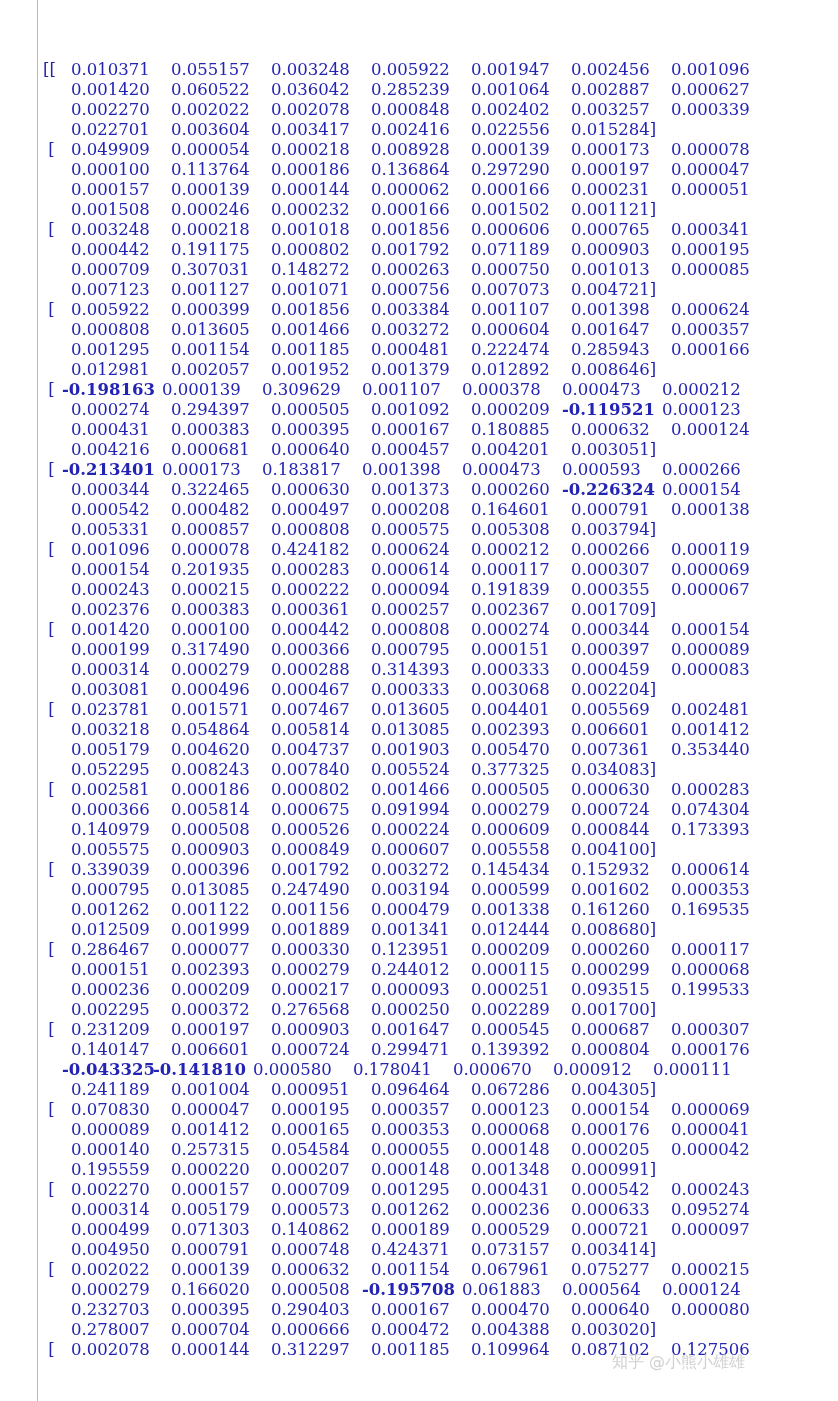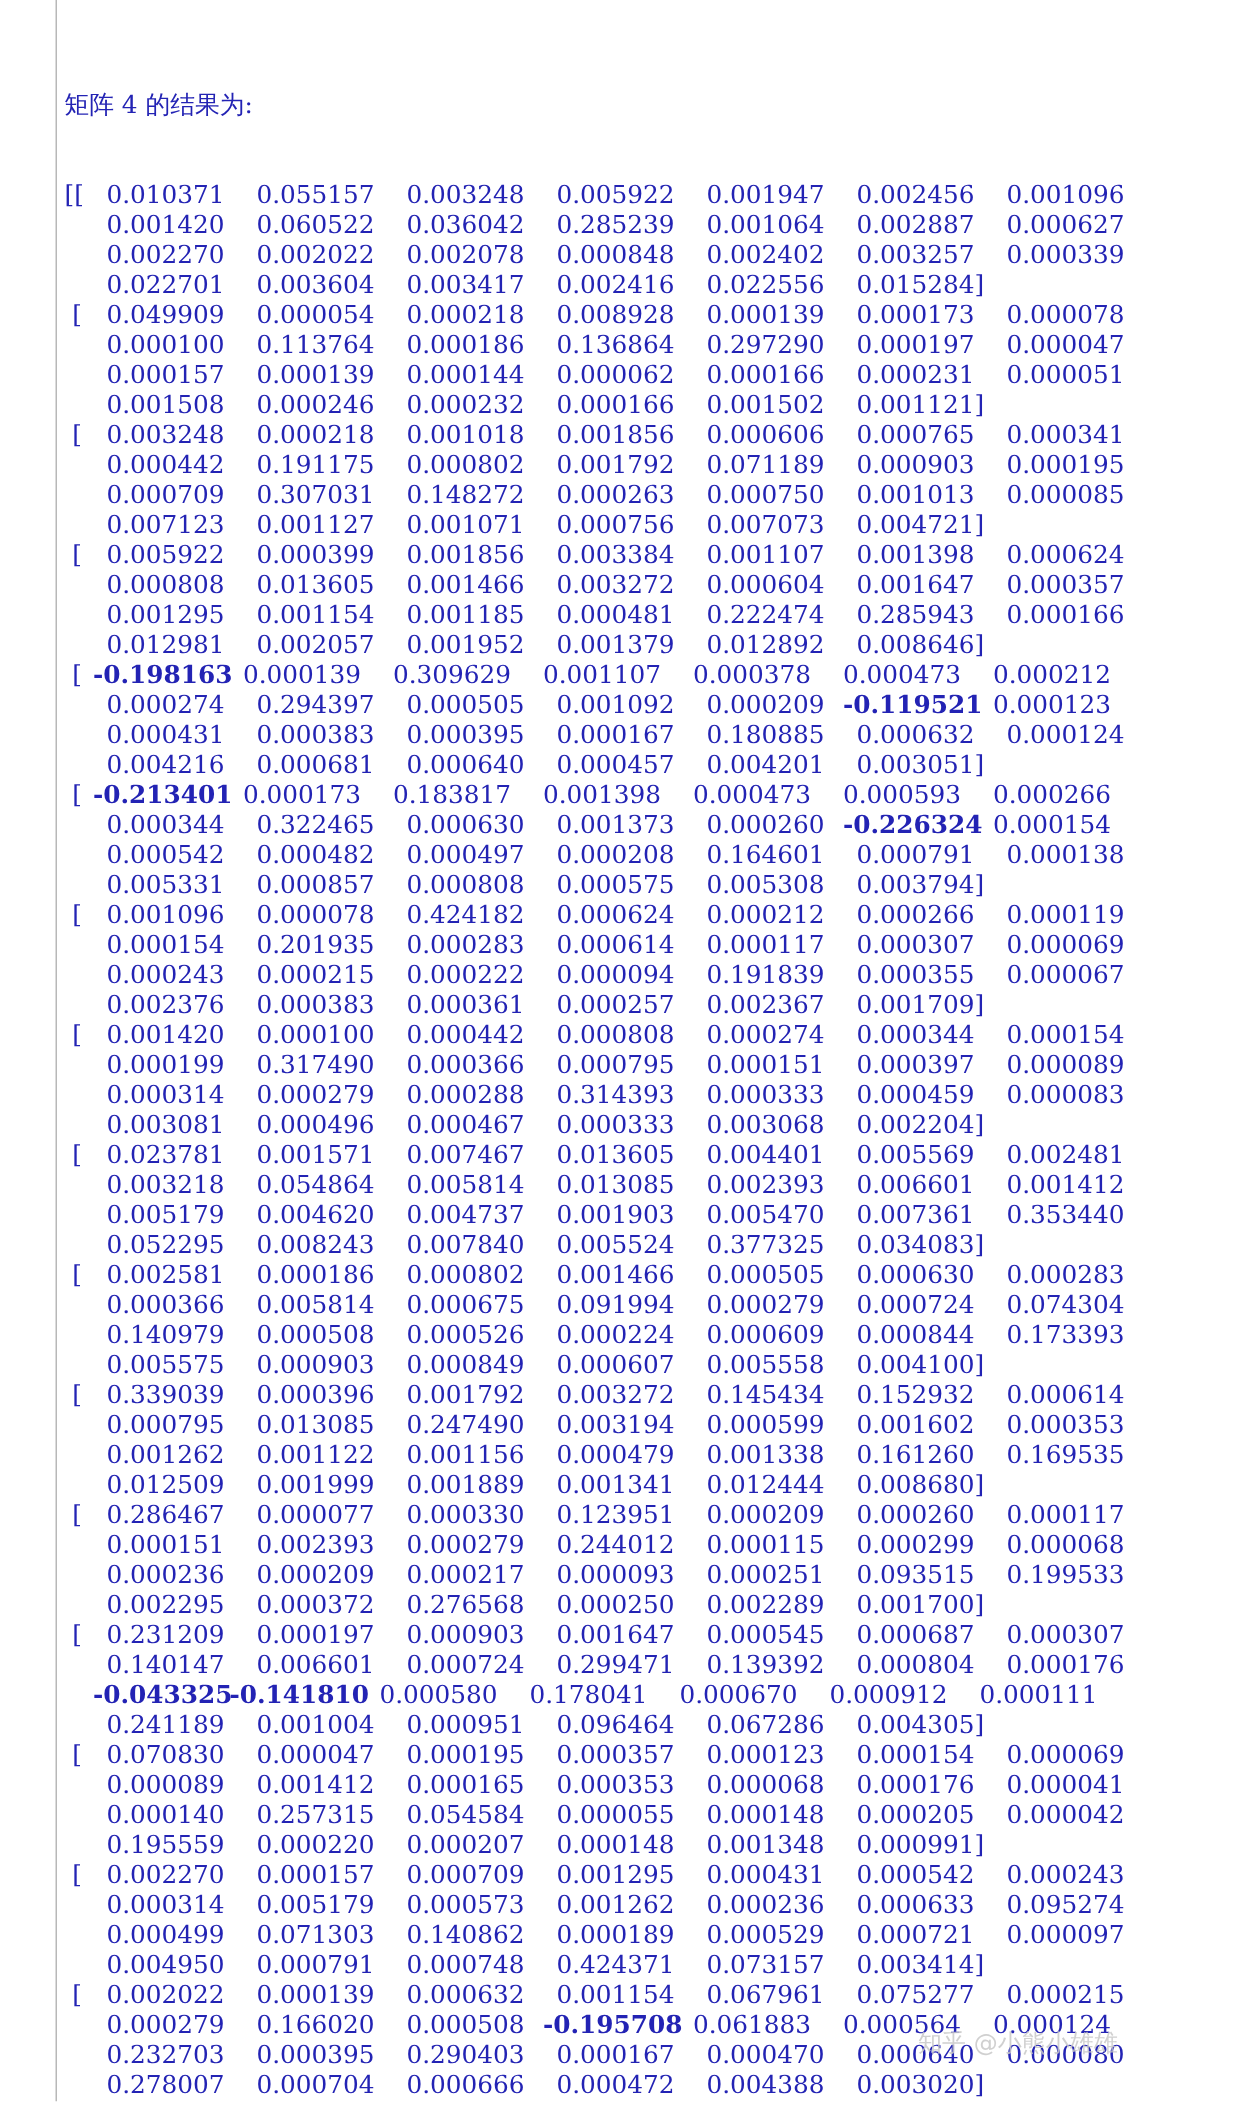--- a/index.html
+++ b/index.html
@@ -12,17 +12,16 @@
   .cell { display: inline-block; width: 100px; }
   .cell.neg { margin-left: -9px; width: 100px; font-weight: bold; }
   .watermark { position: absolute; left: 612px; top: 1352px; font-family: "DejaVu Sans", sans-serif; font-size: 16px; color: rgba(200,200,200,0.85); white-space: nowrap; }
 </style>
 </head>
 <body>
 
 <div class="left-rule"></div>
 
 <div class="output" id="output">
-  <div class="title">矩阵 4 的结果为:</div>
   <div id="matrix"><div><div class="line"><span class="prefix">[[</span><span class="cell">0.010371</span><span class="cell">0.055157</span><span class="cell">0.003248</span><span class="cell">0.005922</span><span class="cell">0.001947</span><span class="cell">0.002456</span><span class="cell">0.001096</span></div><div class="line"><span class="prefix"></span><span class="cell">0.001420</span><span class="cell">0.060522</span><span class="cell">0.036042</span><span class="cell">0.285239</span><span class="cell">0.001064</span><span class="cell">0.002887</span><span class="cell">0.000627</span></div><div class="line"><span class="prefix"></span><span class="cell">0.002270</span><span class="cell">0.002022</span><span class="cell">0.002078</span><span class="cell">0.000848</span><span class="cell">0.002402</span><span class="cell">0.003257</span><span class="cell">0.000339</span></div><div class="line"><span class="prefix"></span><span class="cell">0.022701</span><span class="cell">0.003604</span><span class="cell">0.003417</span><span class="cell">0.002416</span><span class="cell">0.022556</span><span class="cell">0.015284]</span></div></div><div><div class="line"><span class="prefix"> [</span><span class="cell">0.049909</span><span class="cell">0.000054</span><span class="cell">0.000218</span><span class="cell">0.008928</span><span class="cell">0.000139</span><span class="cell">0.000173</span><span class="cell">0.000078</span></div><div class="line"><span class="prefix"></span><span class="cell">0.000100</span><span class="cell">0.113764</span><span class="cell">0.000186</span><span class="cell">0.136864</span><span class="cell">0.297290</span><span class="cell">0.000197</span><span class="cell">0.000047</span></div><div class="line"><span class="prefix"></span><span class="cell">0.000157</span><span class="cell">0.000139</span><span class="cell">0.000144</span><span class="cell">0.000062</span><span class="cell">0.000166</span><span class="cell">0.000231</span><span class="cell">0.000051</span></div><div class="line"><span class="prefix"></span><span class="cell">0.001508</span><span class="cell">0.000246</span><span class="cell">0.000232</span><span class="cell">0.000166</span><span class="cell">0.001502</span><span class="cell">0.001121]</span></div></div><div><div class="line"><span class="prefix"> [</span><span class="cell">0.003248</span><span class="cell">0.000218</span><span class="cell">0.001018</span><span class="cell">0.001856</span><span class="cell">0.000606</span><span class="cell">0.000765</span><span class="cell">0.000341</span></div><div class="line"><span class="prefix"></span><span class="cell">0.000442</span><span class="cell">0.191175</span><span class="cell">0.000802</span><span class="cell">0.001792</span><span class="cell">0.071189</span><span class="cell">0.000903</span><span class="cell">0.000195</span></div><div class="line"><span class="prefix"></span><span class="cell">0.000709</span><span class="cell">0.307031</span><span class="cell">0.148272</span><span class="cell">0.000263</span><span class="cell">0.000750</span><span class="cell">0.001013</span><span class="cell">0.000085</span></div><div class="line"><span class="prefix"></span><span class="cell">0.007123</span><span class="cell">0.001127</span><span class="cell">0.001071</span><span class="cell">0.000756</span><span class="cell">0.007073</span><span class="cell">0.004721]</span></div></div><div><div class="line"><span class="prefix"> [</span><span class="cell">0.005922</span><span class="cell">0.000399</span><span class="cell">0.001856</span><span class="cell">0.003384</span><span class="cell">0.001107</span><span class="cell">0.001398</span><span class="cell">0.000624</span></div><div class="line"><span class="prefix"></span><span class="cell">0.000808</span><span class="cell">0.013605</span><span class="cell">0.001466</span><span class="cell">0.003272</span><span class="cell">0.000604</span><span class="cell">0.001647</span><span class="cell">0.000357</span></div><div class="line"><span class="prefix"></span><span class="cell">0.001295</span><span class="cell">0.001154</span><span class="cell">0.001185</span><span class="cell">0.000481</span><span class="cell">0.222474</span><span class="cell">0.285943</span><span class="cell">0.000166</span></div><div class="line"><span class="prefix"></span><span class="cell">0.012981</span><span class="cell">0.002057</span><span class="cell">0.001952</span><span class="cell">0.001379</span><span class="cell">0.012892</span><span class="cell">0.008646]</span></div></div><div><div class="line"><span class="prefix"> [</span><span class="cell neg">-0.198163</span><span class="cell">0.000139</span><span class="cell">0.309629</span><span class="cell">0.001107</span><span class="cell">0.000378</span><span class="cell">0.000473</span><span class="cell">0.000212</span></div><div class="line"><span class="prefix"></span><span class="cell">0.000274</span><span class="cell">0.294397</span><span class="cell">0.000505</span><span class="cell">0.001092</span><span class="cell">0.000209</span><span class="cell neg">-0.119521</span><span class="cell">0.000123</span></div><div class="line"><span class="prefix"></span><span class="cell">0.000431</span><span class="cell">0.000383</span><span class="cell">0.000395</span><span class="cell">0.000167</span><span class="cell">0.180885</span><span class="cell">0.000632</span><span class="cell">0.000124</span></div><div class="line"><span class="prefix"></span><span class="cell">0.004216</span><span class="cell">0.000681</span><span class="cell">0.000640</span><span class="cell">0.000457</span><span class="cell">0.004201</span><span class="cell">0.003051]</span></div></div><div><div class="line"><span class="prefix"> [</span><span class="cell neg">-0.213401</span><span class="cell">0.000173</span><span class="cell">0.183817</span><span class="cell">0.001398</span><span class="cell">0.000473</span><span class="cell">0.000593</span><span class="cell">0.000266</span></div><div class="line"><span class="prefix"></span><span class="cell">0.000344</span><span class="cell">0.322465</span><span class="cell">0.000630</span><span class="cell">0.001373</span><span class="cell">0.000260</span><span class="cell neg">-0.226324</span><span class="cell">0.000154</span></div><div class="line"><span class="prefix"></span><span class="cell">0.000542</span><span class="cell">0.000482</span><span class="cell">0.000497</span><span class="cell">0.000208</span><span class="cell">0.164601</span><span class="cell">0.000791</span><span class="cell">0.000138</span></div><div class="line"><span class="prefix"></span><span class="cell">0.005331</span><span class="cell">0.000857</span><span class="cell">0.000808</span><span class="cell">0.000575</span><span class="cell">0.005308</span><span class="cell">0.003794]</span></div></div><div><div class="line"><span class="prefix"> [</span><span class="cell">0.001096</span><span class="cell">0.000078</span><span class="cell">0.424182</span><span class="cell">0.000624</span><span class="cell">0.000212</span><span class="cell">0.000266</span><span class="cell">0.000119</span></div><div class="line"><span class="prefix"></span><span class="cell">0.000154</span><span class="cell">0.201935</span><span class="cell">0.000283</span><span class="cell">0.000614</span><span class="cell">0.000117</span><span class="cell">0.000307</span><span class="cell">0.000069</span></div><div class="line"><span class="prefix"></span><span class="cell">0.000243</span><span class="cell">0.000215</span><span class="cell">0.000222</span><span class="cell">0.000094</span><span class="cell">0.191839</span><span class="cell">0.000355</span><span class="cell">0.000067</span></div><div class="line"><span class="prefix"></span><span class="cell">0.002376</span><span class="cell">0.000383</span><span class="cell">0.000361</span><span class="cell">0.000257</span><span class="cell">0.002367</span><span class="cell">0.001709]</span></div></div><div><div class="line"><span class="prefix"> [</span><span class="cell">0.001420</span><span class="cell">0.000100</span><span class="cell">0.000442</span><span class="cell">0.000808</span><span class="cell">0.000274</span><span class="cell">0.000344</span><span class="cell">0.000154</span></div><div class="line"><span class="prefix"></span><span class="cell">0.000199</span><span class="cell">0.317490</span><span class="cell">0.000366</span><span class="cell">0.000795</span><span class="cell">0.000151</span><span class="cell">0.000397</span><span class="cell">0.000089</span></div><div class="line"><span class="prefix"></span><span class="cell">0.000314</span><span class="cell">0.000279</span><span class="cell">0.000288</span><span class="cell">0.314393</span><span class="cell">0.000333</span><span class="cell">0.000459</span><span class="cell">0.000083</span></div><div class="line"><span class="prefix"></span><span class="cell">0.003081</span><span class="cell">0.000496</span><span class="cell">0.000467</span><span class="cell">0.000333</span><span class="cell">0.003068</span><span class="cell">0.002204]</span></div></div><div><div class="line"><span class="prefix"> [</span><span class="cell">0.023781</span><span class="cell">0.001571</span><span class="cell">0.007467</span><span class="cell">0.013605</span><span class="cell">0.004401</span><span class="cell">0.005569</span><span class="cell">0.002481</span></div><div class="line"><span class="prefix"></span><span class="cell">0.003218</span><span class="cell">0.054864</span><span class="cell">0.005814</span><span class="cell">0.013085</span><span class="cell">0.002393</span><span class="cell">0.006601</span><span class="cell">0.001412</span></div><div class="line"><span class="prefix"></span><span class="cell">0.005179</span><span class="cell">0.004620</span><span class="cell">0.004737</span><span class="cell">0.001903</span><span class="cell">0.005470</span><span class="cell">0.007361</span><span class="cell">0.353440</span></div><div class="line"><span class="prefix"></span><span class="cell">0.052295</span><span class="cell">0.008243</span><span class="cell">0.007840</span><span class="cell">0.005524</span><span class="cell">0.377325</span><span class="cell">0.034083]</span></div></div><div><div class="line"><span class="prefix"> [</span><span class="cell">0.002581</span><span class="cell">0.000186</span><span class="cell">0.000802</span><span class="cell">0.001466</span><span class="cell">0.000505</span><span class="cell">0.000630</span><span class="cell">0.000283</span></div><div class="line"><span class="prefix"></span><span class="cell">0.000366</span><span class="cell">0.005814</span><span class="cell">0.000675</span><span class="cell">0.091994</span><span class="cell">0.000279</span><span class="cell">0.000724</span><span class="cell">0.074304</span></div><div class="line"><span class="prefix"></span><span class="cell">0.140979</span><span class="cell">0.000508</span><span class="cell">0.000526</span><span class="cell">0.000224</span><span class="cell">0.000609</span><span class="cell">0.000844</span><span class="cell">0.173393</span></div><div class="line"><span class="prefix"></span><span class="cell">0.005575</span><span class="cell">0.000903</span><span class="cell">0.000849</span><span class="cell">0.000607</span><span class="cell">0.005558</span><span class="cell">0.004100]</span></div></div><div><div class="line"><span class="prefix"> [</span><span class="cell">0.339039</span><span class="cell">0.000396</span><span class="cell">0.001792</span><span class="cell">0.003272</span><span class="cell">0.145434</span><span class="cell">0.152932</span><span class="cell">0.000614</span></div><div class="line"><span class="prefix"></span><span class="cell">0.000795</span><span class="cell">0.013085</span><span class="cell">0.247490</span><span class="cell">0.003194</span><span class="cell">0.000599</span><span class="cell">0.001602</span><span class="cell">0.000353</span></div><div class="line"><span class="prefix"></span><span class="cell">0.001262</span><span class="cell">0.001122</span><span class="cell">0.001156</span><span class="cell">0.000479</span><span class="cell">0.001338</span><span class="cell">0.161260</span><span class="cell">0.169535</span></div><div class="line"><span class="prefix"></span><span class="cell">0.012509</span><span class="cell">0.001999</span><span class="cell">0.001889</span><span class="cell">0.001341</span><span class="cell">0.012444</span><span class="cell">0.008680]</span></div></div><div><div class="line"><span class="prefix"> [</span><span class="cell">0.286467</span><span class="cell">0.000077</span><span class="cell">0.000330</span><span class="cell">0.123951</span><span class="cell">0.000209</span><span class="cell">0.000260</span><span class="cell">0.000117</span></div><div class="line"><span class="prefix"></span><span class="cell">0.000151</span><span class="cell">0.002393</span><span class="cell">0.000279</span><span class="cell">0.244012</span><span class="cell">0.000115</span><span class="cell">0.000299</span><span class="cell">0.000068</span></div><div class="line"><span class="prefix"></span><span class="cell">0.000236</span><span class="cell">0.000209</span><span class="cell">0.000217</span><span class="cell">0.000093</span><span class="cell">0.000251</span><span class="cell">0.093515</span><span class="cell">0.199533</span></div><div class="line"><span class="prefix"></span><span class="cell">0.002295</span><span class="cell">0.000372</span><span class="cell">0.276568</span><span class="cell">0.000250</span><span class="cell">0.002289</span><span class="cell">0.001700]</span></div></div><div><div class="line"><span class="prefix"> [</span><span class="cell">0.231209</span><span class="cell">0.000197</span><span class="cell">0.000903</span><span class="cell">0.001647</span><span class="cell">0.000545</span><span class="cell">0.000687</span><span class="cell">0.000307</span></div><div class="line"><span class="prefix"></span><span class="cell">0.140147</span><span class="cell">0.006601</span><span class="cell">0.000724</span><span class="cell">0.299471</span><span class="cell">0.139392</span><span class="cell">0.000804</span><span class="cell">0.000176</span></div><div class="line"><span class="prefix"></span><span class="cell neg">-0.043325</span><span class="cell neg">-0.141810</span><span class="cell">0.000580</span><span class="cell">0.178041</span><span class="cell">0.000670</span><span class="cell">0.000912</span><span class="cell">0.000111</span></div><div class="line"><span class="prefix"></span><span class="cell">0.241189</span><span class="cell">0.001004</span><span class="cell">0.000951</span><span class="cell">0.096464</span><span class="cell">0.067286</span><span class="cell">0.004305]</span></div></div><div><div class="line"><span class="prefix"> [</span><span class="cell">0.070830</span><span class="cell">0.000047</span><span class="cell">0.000195</span><span class="cell">0.000357</span><span class="cell">0.000123</span><span class="cell">0.000154</span><span class="cell">0.000069</span></div><div class="line"><span class="prefix"></span><span class="cell">0.000089</span><span class="cell">0.001412</span><span class="cell">0.000165</span><span class="cell">0.000353</span><span class="cell">0.000068</span><span class="cell">0.000176</span><span class="cell">0.000041</span></div><div class="line"><span class="prefix"></span><span class="cell">0.000140</span><span class="cell">0.257315</span><span class="cell">0.054584</span><span class="cell">0.000055</span><span class="cell">0.000148</span><span class="cell">0.000205</span><span class="cell">0.000042</span></div><div class="line"><span class="prefix"></span><span class="cell">0.195559</span><span class="cell">0.000220</span><span class="cell">0.000207</span><span class="cell">0.000148</span><span class="cell">0.001348</span><span class="cell">0.000991]</span></div></div><div><div class="line"><span class="prefix"> [</span><span class="cell">0.002270</span><span class="cell">0.000157</span><span class="cell">0.000709</span><span class="cell">0.001295</span><span class="cell">0.000431</span><span class="cell">0.000542</span><span class="cell">0.000243</span></div><div class="line"><span class="prefix"></span><span class="cell">0.000314</span><span class="cell">0.005179</span><span class="cell">0.000573</span><span class="cell">0.001262</span><span class="cell">0.000236</span><span class="cell">0.000633</span><span class="cell">0.095274</span></div><div class="line"><span class="prefix"></span><span class="cell">0.000499</span><span class="cell">0.071303</span><span class="cell">0.140862</span><span class="cell">0.000189</span><span class="cell">0.000529</span><span class="cell">0.000721</span><span class="cell">0.000097</span></div><div class="line"><span class="prefix"></span><span class="cell">0.004950</span><span class="cell">0.000791</span><span class="cell">0.000748</span><span class="cell">0.424371</span><span class="cell">0.073157</span><span class="cell">0.003414]</span></div></div><div><div class="line"><span class="prefix"> [</span><span class="cell">0.002022</span><span class="cell">0.000139</span><span class="cell">0.000632</span><span class="cell">0.001154</span><span class="cell">0.067961</span><span class="cell">0.075277</span><span class="cell">0.000215</span></div><div class="line"><span class="prefix"></span><span class="cell">0.000279</span><span class="cell">0.166020</span><span class="cell">0.000508</span><span class="cell neg">-0.195708</span><span class="cell">0.061883</span><span class="cell">0.000564</span><span class="cell">0.000124</span></div><div class="line"><span class="prefix"></span><span class="cell">0.232703</span><span class="cell">0.000395</span><span class="cell">0.290403</span><span class="cell">0.000167</span><span class="cell">0.000470</span><span class="cell">0.000640</span><span class="cell">0.000080</span></div><div class="line"><span class="prefix"></span><span class="cell">0.278007</span><span class="cell">0.000704</span><span class="cell">0.000666</span><span class="cell">0.000472</span><span class="cell">0.004388</span><span class="cell">0.003020]</span></div></div><div><div class="line"><span class="prefix"> [</span><span class="cell">0.002078</span><span class="cell">0.000144</span><span class="cell">0.312297</span><span class="cell">0.001185</span><span class="cell">0.109964</span><span class="cell">0.087102</span><span class="cell">0.127506</span></div></div></div>
 </div>
 
 <div class="watermark">知乎 @小熊小雄雄</div>
 
 </body></html>

